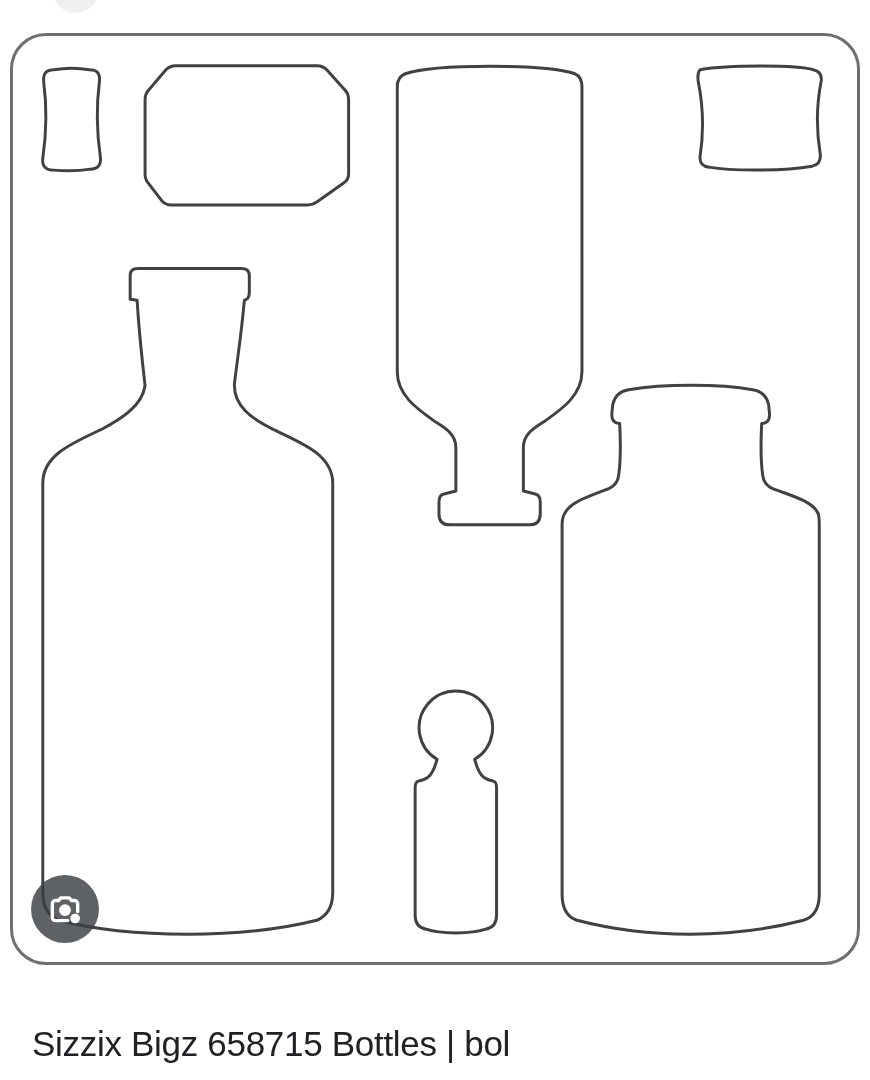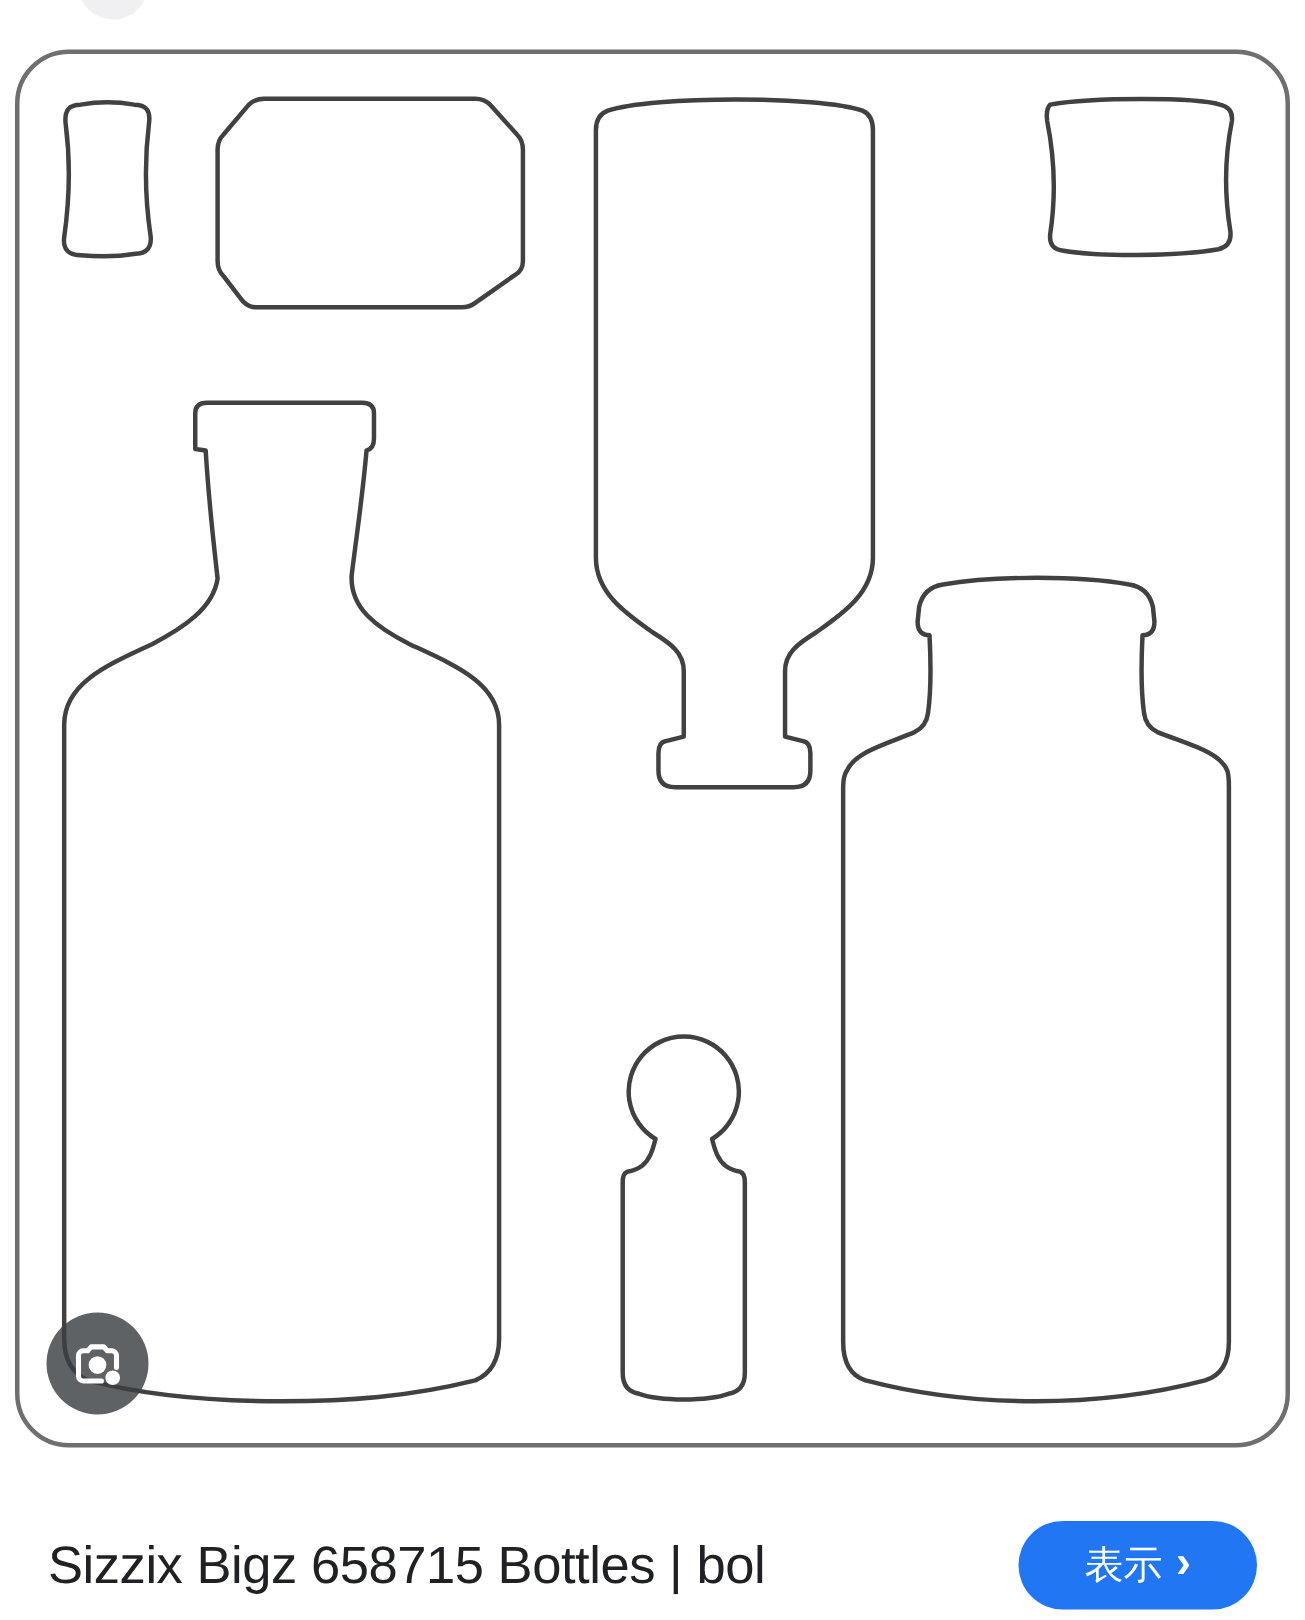--- a/index.html
+++ b/index.html
@@ -73,19 +73,15 @@
     <svg width="38" height="38" viewBox="0 0 36 36">
       <path d="M 20.5 29 H 9 A 3 3 0 0 1 6 26 V 13 A 3 3 0 0 1 9 10 H 11.8 L 14 7.5 H 22
                L 24.2 10 H 27 A 3 3 0 0 1 30 13 V 20.5" fill="none" stroke-width="3.2" stroke-linecap="round" stroke-linejoin="round" stroke="#ffffff"></path>
       <circle cx="18" cy="19" r="5.6" fill="#ffffff"></circle>
       <circle cx="27.6" cy="27" r="4.6" fill="#ffffff"></circle>
     </svg>
   </div>
 
   <div class="footer">
     <span class="caption" style="color: rgb(32, 33, 36);">Sizzix Bigz 658715 Bottles | bol</span>
-    <button class="view-button" style="background: rgb(33, 118, 243); color: rgb(255, 255, 255);">
-      <span>表示</span>
-      <span class="chev">›</span>
-    </button>
   </div>
 
 </div>
 
 </body></html>

